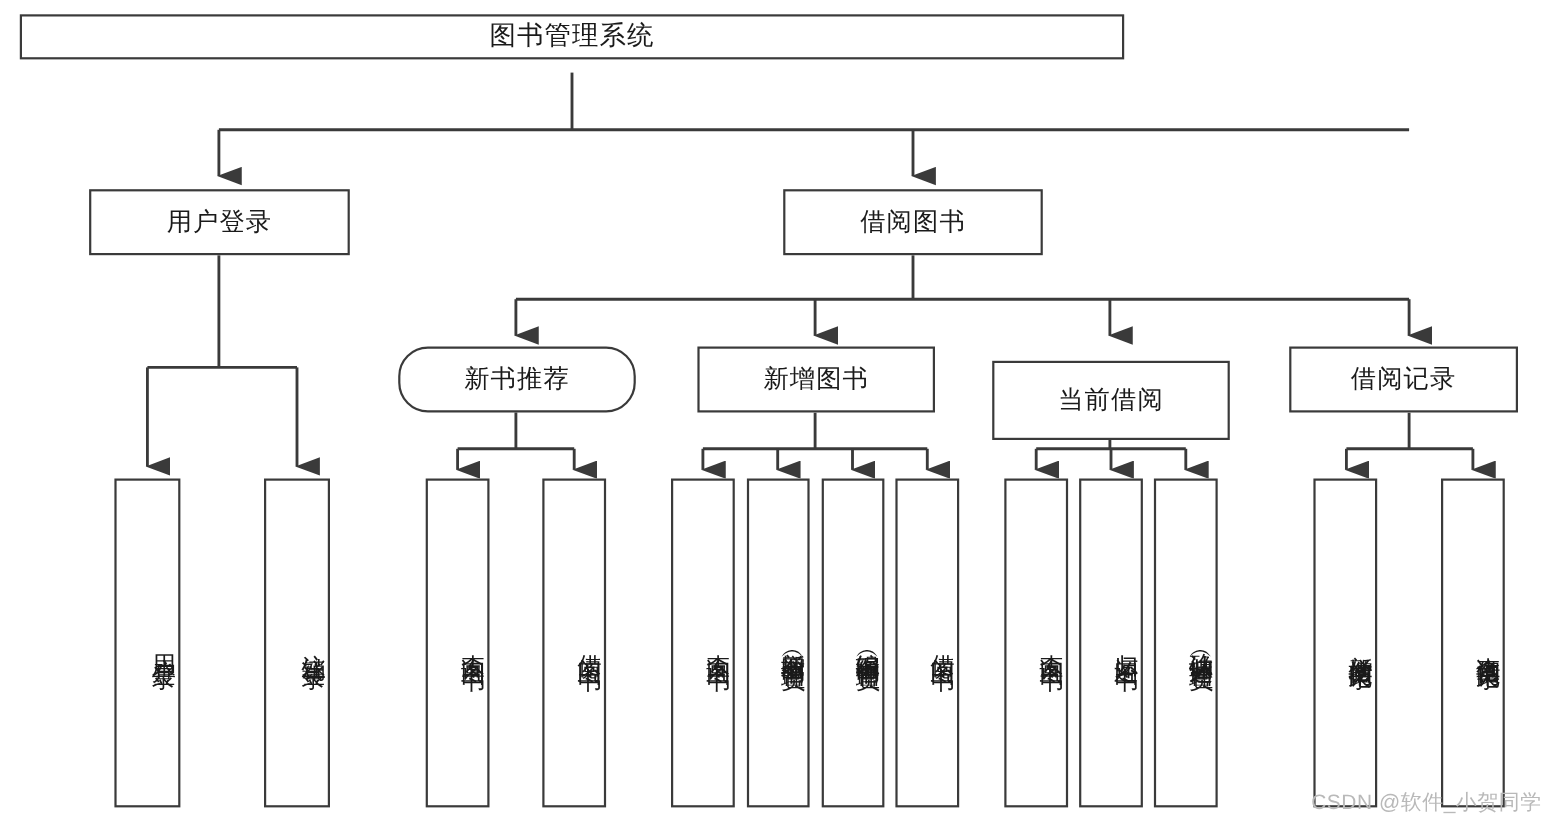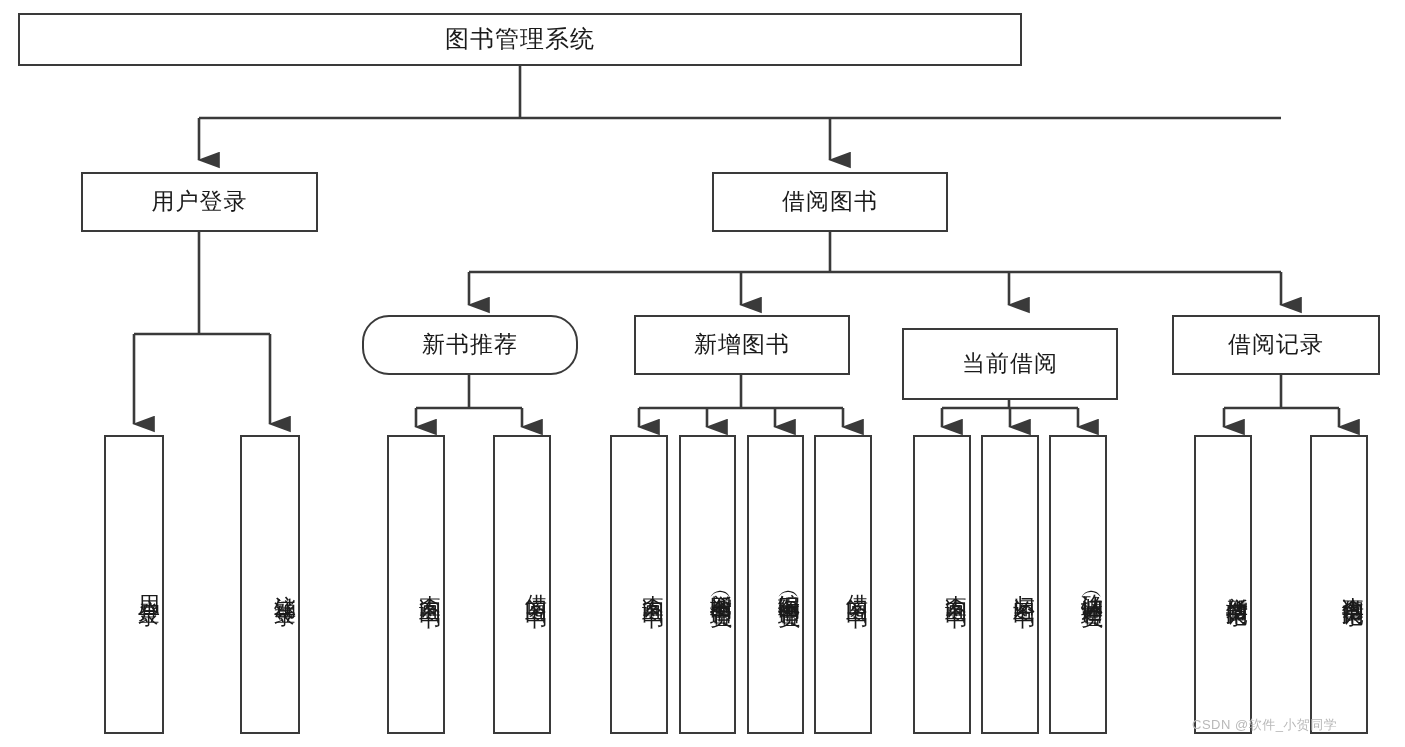--- a/index.html
+++ b/index.html
@@ -45,21 +45,21 @@
     letter-spacing: 4px;
     line-height: 1.15;
     padding-top: 6px;
     padding-bottom: 6px;
     align-items: flex-start;
     justify-content: center;
   }
   .node.vert.tall-text { letter-spacing: 2px; }
   .watermark {
     position: absolute;
-    font-size: 13px;
+    font-size: 19px;
     color: #b9b9b9;
     white-space: nowrap;
     letter-spacing: 0.5px;
   }
 </style>
 </head>
 <body>
 
 <div id="diagram-canvas">
 
@@ -106,21 +106,21 @@
       <path d="M1010,408 L1010,427" marker-end="url(#arrowhead)"></path>
       <path d="M1078,408 L1078,427" marker-end="url(#arrowhead)"></path>
 
       <path d="M1281,375 L1281,408"></path>
       <path d="M1224,408 L1339,408"></path>
       <path d="M1224,408 L1224,427" marker-end="url(#arrowhead)"></path>
       <path d="M1339,408 L1339,427" marker-end="url(#arrowhead)"></path>
     </g>
   </svg>
 
-  <div class="node horiz root" style="left:18px; top:13px; width:1004px; height:53px;">图书管理系统</div>
+  <div class="node horiz root" style="left:18px; top:13px; width:1004px; height:41px;">图书管理系统</div>
 
   <div class="node horiz" style="left:81px; top:172px; width:237px; height:60px;">用户登录</div>
   <div class="node horiz" style="left:712px; top:172px; width:236px; height:60px;">借阅图书</div>
 
   <div class="node horiz" style="left:362px; top:315px; width:216px; height:60px;border-radius:27px;">新书推荐</div>
   <div class="node horiz" style="left:634px; top:315px; width:216px; height:60px;">新增图书</div>
   <div class="node horiz" style="left:902px; top:328px; width:216px; height:72px;">当前借阅</div>
   <div class="node horiz" style="left:1172px; top:315px; width:208px; height:60px;">借阅记录</div>
 
   <div class="node vert" style="left:104px; top:435px; width:60px; height:299px;">用户登录</div>

